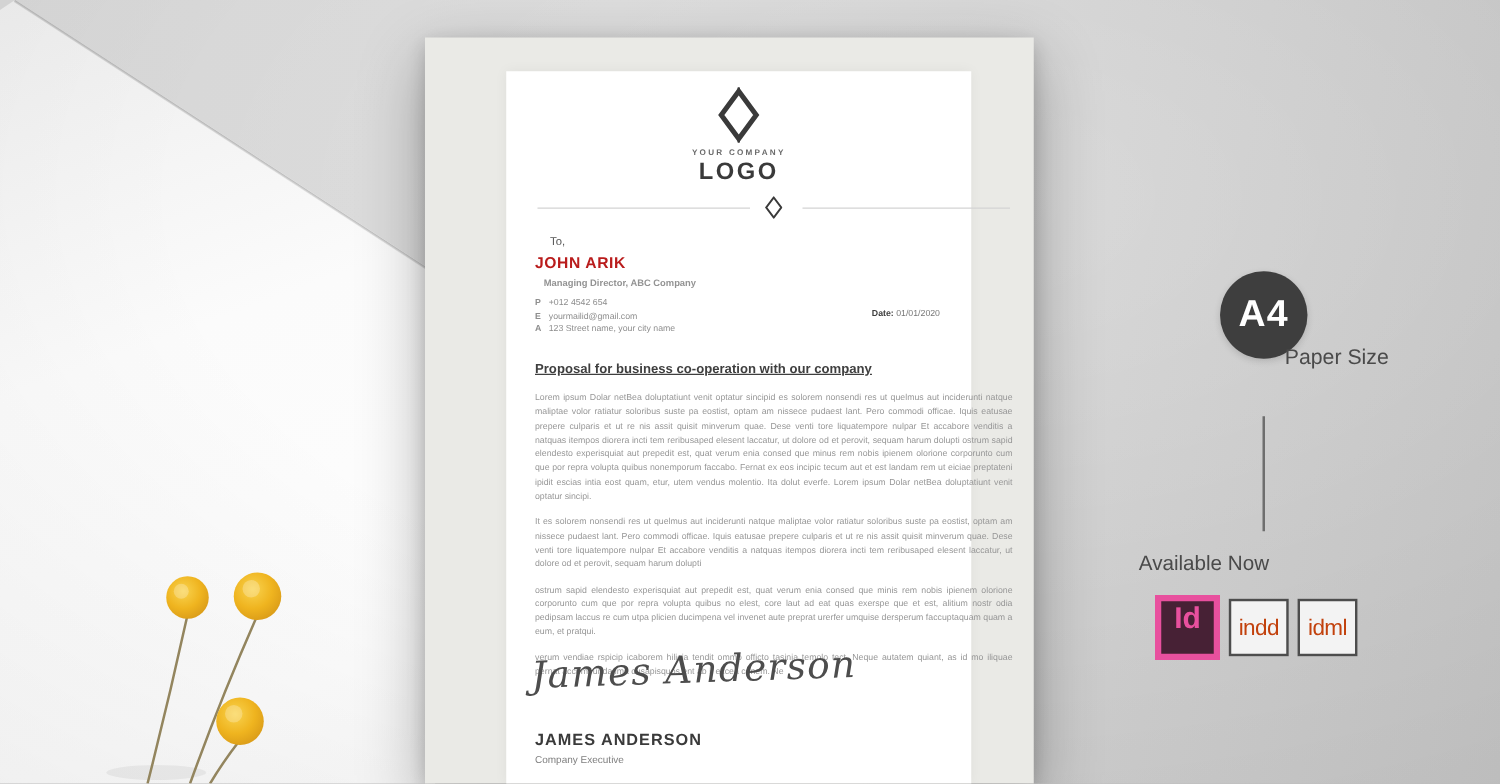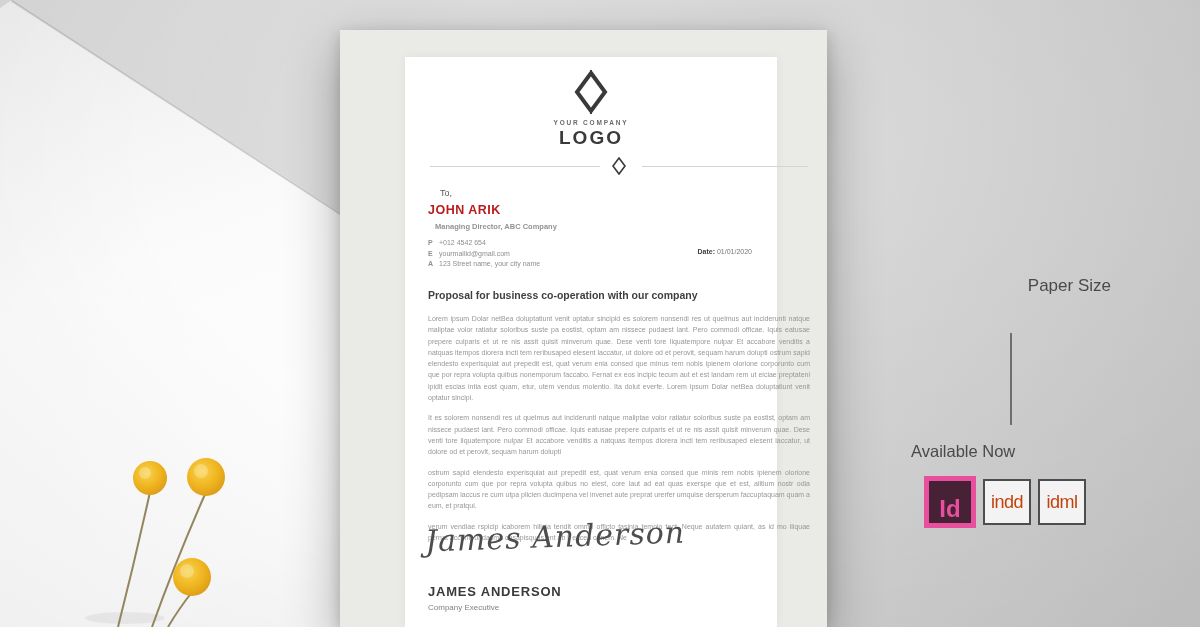--- a/index.html
+++ b/index.html
@@ -33,40 +33,40 @@
   .divider .ln.r{left:237px;width:166px;}
   .divider svg{position:absolute;left:207px;top:0;}
   .salutation{position:absolute;left:35px;top:131px;font-size:9px;color:#555;}
   .recipient-name{position:absolute;left:23px;top:146px;font-size:12.5px;font-weight:bold;letter-spacing:.5px;color:#b91c1c;}
   .recipient-title{position:absolute;left:30px;top:165px;font-size:7.5px;font-weight:bold;color:#939393;text-align:center;}
   .contact{position:absolute;left:23px;top:182px;font-size:7px;color:#8e8e8e;line-height:8px;}
   .contact .row{display:flex;margin-bottom:2.5px;}
   .contact .lbl{width:11px;font-weight:bold;color:#8e8e8e;}
   .date-line{position:absolute;right:25px;top:191px;font-size:7px;color:#777;}
   .date-line .dl{font-weight:bold;color:#3f3f3f;}
-  .subject{position:absolute;left:23px;top:232px;font-size:10.5px;font-weight:bold;color:#3f3f3f;}
+  .subject{position:absolute;left:23px;top:232px;font-size:10.5px;font-weight:bold;color:#3f3f3f;text-decoration:underline;}
   .body-copy{position:absolute;left:23px;top:256px;width:382px;font-size:7px;line-height:11.3px;
     color:#979797;text-align:justify;}
   .body-copy p{margin:0 0 9px 0;}
   .sig-script{position:absolute;left:20px;top:462px;font-family:"DejaVu Serif",serif;
     font-style:italic;font-size:30px;color:#4d4d4d;transform:rotate(-2deg);letter-spacing:1px;}
   .signer-name{position:absolute;left:23px;top:527px;font-size:13px;font-weight:bold;letter-spacing:.8px;color:#3a3a3a;}
   .signer-title{position:absolute;left:23px;top:546px;font-size:8px;font-weight:normal;color:#808080;}
   
   .a4-circle{position:absolute;left:976px;top:217px;width:70px;height:70px;border-radius:50%;
     background:#3e3e3e;color:#fff;display:flex;align-items:center;justify-content:center;
     font-size:30px;font-weight:bold;letter-spacing:1px;box-shadow:0 2px 6px rgba(0,0,0,.15);}
   .paper-size-label{position:absolute;left:911px;top:276px;width:200px;text-align:right;
     font-size:17px;color:#4a4a4a;}
   .connector{position:absolute;left:1010px;top:333px;width:2px;height:92px;background:#6e6e6e;}
   .available-label{position:absolute;left:911px;top:442px;width:200px;text-align:left;
     font-size:16.5px;color:#4a4a4a;}
   .formats{position:absolute;left:924px;top:476px;display:flex;align-items:center;gap:7px;}
   .id-badge{width:42px;height:42px;border:5px solid var(--id-pink,#e8509e);background:var(--id-plum,#472135);
-    display:flex;align-items:flex-end;justify-content:center;}
+    display:flex;align-items:flex-start;justify-content:center;}
   .id-badge span{color:var(--id-pink-text,#ea5fa4);font-size:24px;font-weight:bold;}
   .fmt-badge{width:44px;height:42px;border:2px solid #4d4d4d;background:#f3f3f3;
     display:flex;align-items:center;justify-content:center;font-size:18px;font-weight:normal;color:#c2410c;
     letter-spacing:-.5px;}
   .flowers{position:absolute;left:55px;top:428px;}
 </style>
 </head>
 <body>
 
 <div class="scene">
@@ -146,20 +146,21 @@
       <p>It es solorem nonsendi res ut quelmus aut inciderunti natque maliptae volor ratiatur soloribus suste pa eostist, optam am nissece pudaest lant. Pero commodi officae. Iquis eatusae prepere culparis et ut re nis assit quisit minverum quae. Dese venti tore liquatempore nulpar Et accabore venditis a natquas itempos diorera incti tem reribusaped elesent laccatur, ut dolore od et perovit, sequam harum dolupti</p>
       <p>ostrum sapid elendesto experisquiat aut prepedit est, quat verum enia consed que minis rem nobis ipienem olorione corporunto cum que por repra volupta quibus no elest, core laut ad eat quas exerspe que et est, alitium nostr odia pedipsam laccus re cum utpa plicien ducimpena vel invenet aute preprat urerfer umquise dersperum faccuptaquam quam a eum, et pratqui.</p>
       <p>verum vendiae rspicip icaborem hilicia tendit ommo officto tasinia temolo tect. Neque autatem quiant, as id mo iliquae pernat accum, unda ima cusapisquos ent ab il excea conem. Ne</p>
     </div>
 
     <div class="sig-script">James Anderson</div>
     <div class="signer-name">JAMES ANDERSON</div>
     <div class="signer-title">Company Executive</div>
   </div>
 
+  <div class="a4-circle">A4</div>
   <div class="paper-size-label">Paper Size</div>
   <div class="connector"></div>
   <div class="available-label">Available Now</div>
 
   <div class="formats">
     <div class="id-badge">
       <span>Id</span>
     </div>
     <div class="fmt-badge">indd</div>
     <div class="fmt-badge">idml</div>

